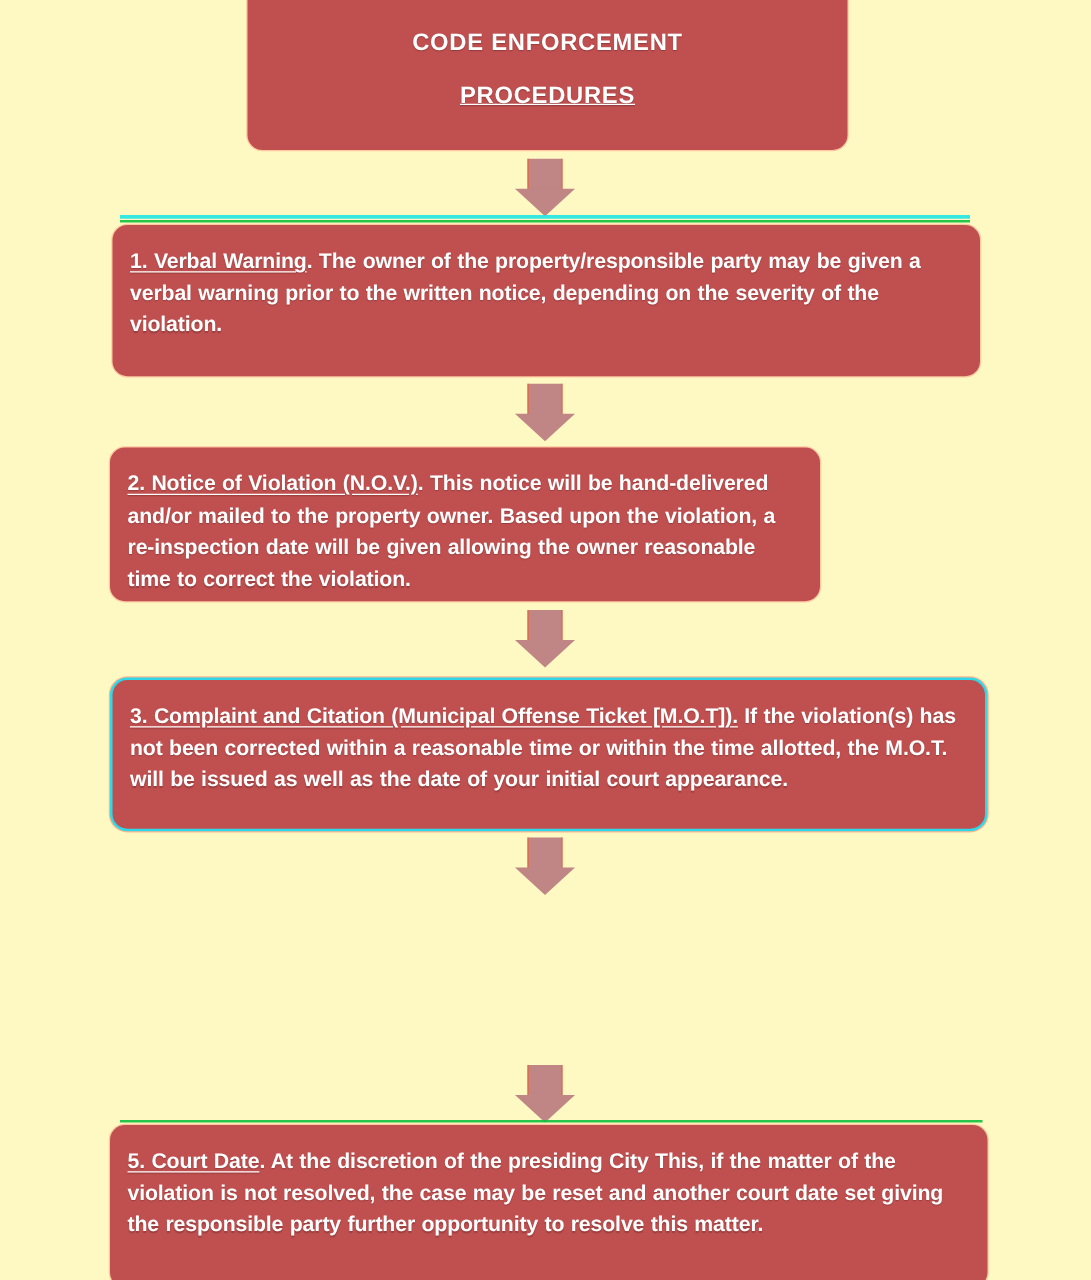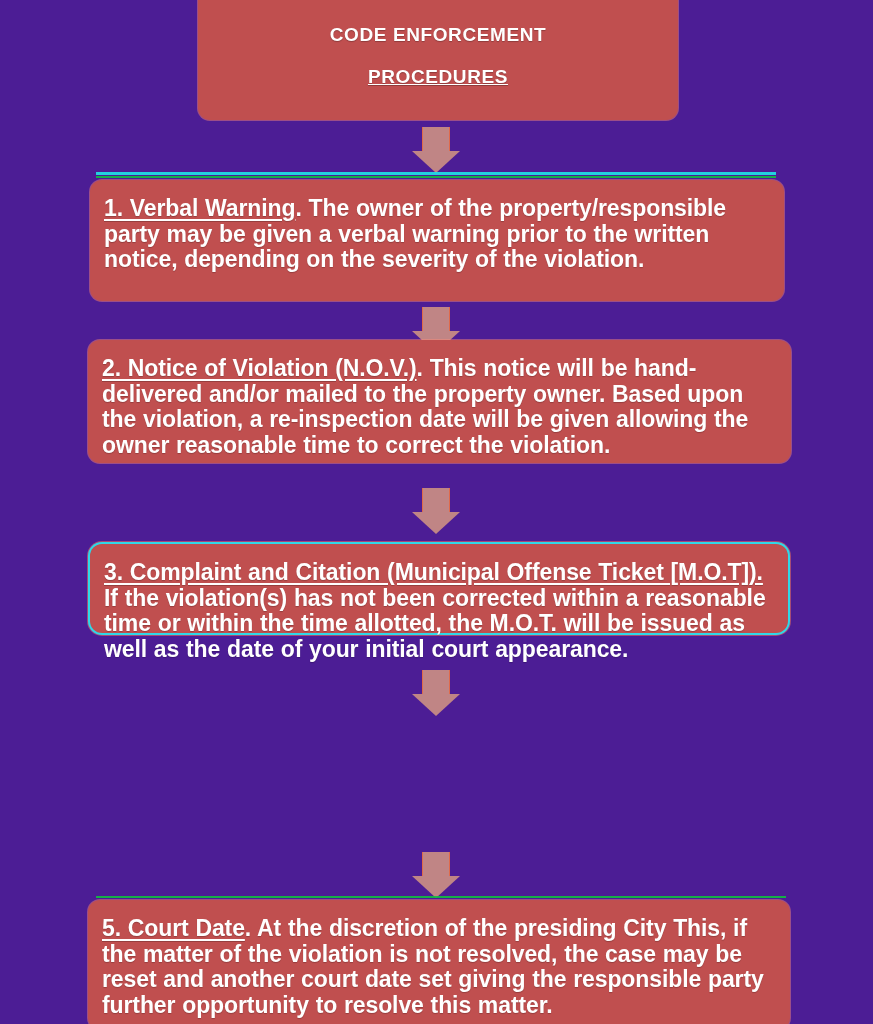--- a/index.html
+++ b/index.html
@@ -12,21 +12,21 @@
     height: 1024px;
     overflow: hidden;
     font-family: "Liberation Sans", "DejaVu Sans", sans-serif;
     position: relative;
   }
 
   #flow {
     position: relative;
     width: 873px;
     height: 1024px;
-    background: #4c1d95;
+    background: #fef9c3;
   }
 
   
   .node {
     position: absolute;
     box-sizing: border-box;
     background: #c04f4f;
     border-radius: 12px;
     color: #ffffff;
     box-shadow: 0 0 0 1px rgba(255,140,120,0.45);
@@ -62,35 +62,35 @@
     text-align: center;
     text-shadow: 0 1px 1px rgba(0,0,0,.25);
   }
   .title-line.second { margin-top: 20px; text-decoration: underline; }
 
   
   .step-box {
     padding: 16px 16px 14px 14px;
   }
   .step-text {
-    font-size: 23px;
+    font-size: 17px;
     font-weight: bold;
     line-height: 25.5px;
     letter-spacing: -0.1px;
     text-shadow: 0 1px 1px rgba(0,0,0,.22);
     word-spacing: .5px;
   }
   .step-head {
     text-decoration: underline;
     text-underline-offset: 3px;
   }
 
   .box1 { left: 90px;  top: 180px;  width: 694px; height: 121px; }
-  .box2 { left: 88px;  top: 340px;  width: 703px; height: 123px; }
-  .box3 { left: 90px;  top: 544px;  width: 698px; height: 89px;
+  .box2 { left: 88px;  top: 358px;  width: 568px; height: 123px; }
+  .box3 { left: 90px;  top: 544px;  width: 698px; height: 119px;
           box-shadow: 0 0 0 2px #2fd8e8, 0 0 0 3px rgba(255,120,90,.5); }
   .box4 { left: 88px;  top: 727px;  width: 700px; height: 118px; }
   .box5 { left: 88px;  top: 900px;  width: 702px; height: 130px; }
 
   
   .arrow {
     position: absolute;
     width: 48px;
     height: 46px;
   }

